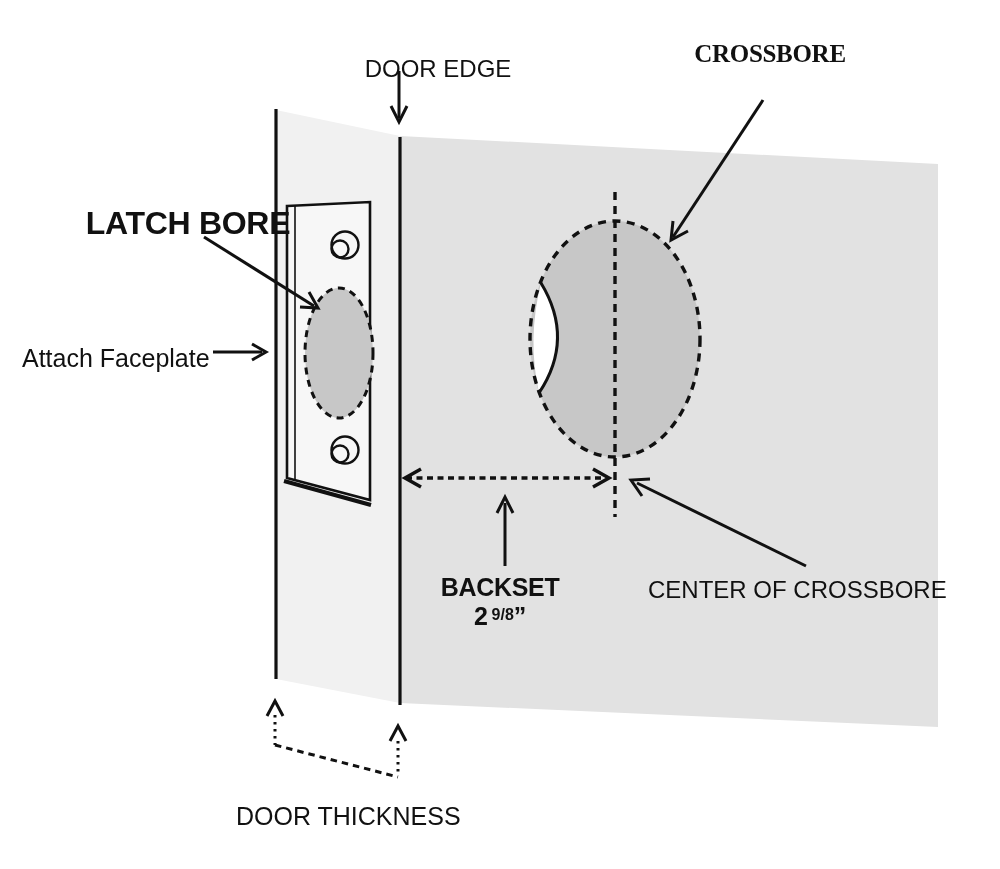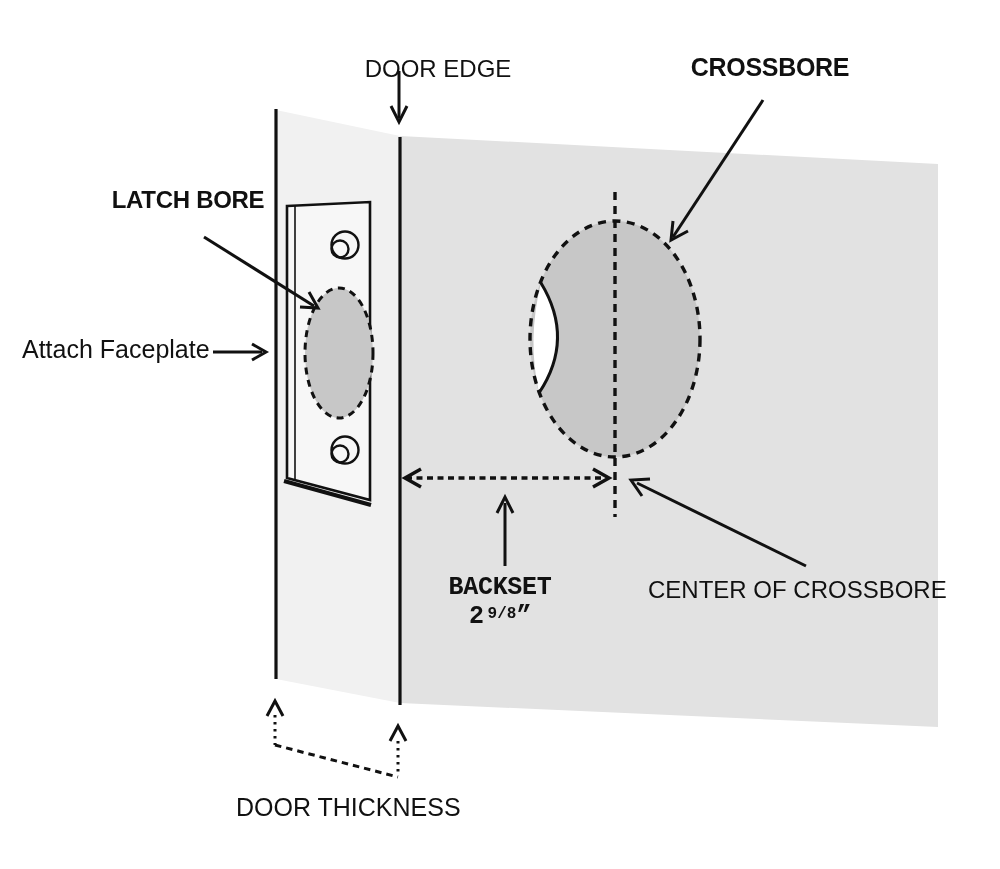--- a/index.html
+++ b/index.html
@@ -27,23 +27,23 @@
   .center-dash{fill:none;stroke:var(--line,#111);stroke-width:3.4;stroke-dasharray:8 6;}
   .arrow{fill:none;stroke:var(--line,#111);stroke-width:3;stroke-linejoin:miter;}
   .arrow-bold{fill:none;stroke:var(--line,#111);stroke-width:3.5;stroke-linejoin:miter;}
   .span-dash{fill:none;stroke:var(--line,#111);stroke-width:3.5;stroke-dasharray:6 4.5;}
   .dotted{fill:none;stroke:var(--line,#111);stroke-width:3;stroke-dasharray:2.5 4.5;}
   .conn-dash{fill:none;stroke:var(--line,#111);stroke-width:3;stroke-dasharray:6.5 5;}
 
   .label{position:absolute;white-space:nowrap;line-height:1.08;}
   .center{transform:translateX(-50%);text-align:center;}
   .reg{font-size:24px;font-weight:400;}
-  .reg-lg{font-size:25px;font-weight:400;}
+  .reg-lg{font-size:25px;font-weight:400;margin-top:9px;}
   .bold{font-weight:700;font-size:25px;line-height:27px;letter-spacing:-0.3px;}
-  .bold-sm{font-weight:700;font-size:24px;line-height:25px;letter-spacing:-0.3px;}
+  .bold-sm{font-weight:700;font-size:32px;line-height:25px;letter-spacing:-0.3px;margin-top:24px;}
   .frac{font-size:0.64em;vertical-align:0.3em;margin-left:4px;letter-spacing:0;}
 </style>
 </head>
 <body>
 
 <div class="stage">
 
   <svg width="1000" height="869" viewBox="0 0 1000 869">
 
     <g>
@@ -109,31 +109,31 @@
       <g>
         <path class="dotted" d="M398,741 L398,776"></path>
         <path class="arrow" d="M390,741 L398,726 L406,741"></path>
       </g>
       <path class="conn-dash" d="M275,745 L398,777"></path>
     </g>
   </svg>
 
   <div class="label reg center" style="left:402px;top:56px;margin-left:36px;">DOOR EDGE</div>
 
-  <div class="label bold center" style="left:770px;top:54px;">
+  <div class="label bold center" style="left:770px;top:40px;font-family:Liberation Serif, serif;">
     <div>CROSSBORE</div>
   </div>
 
   <div class="label bold-sm center" style="left:188px;top:187px;">
     <div>LATCH BORE</div>
   </div>
 
   <div class="label reg-lg" style="left:22px;top:336px;">Attach Faceplate</div>
 
-  <div class="label bold center" style="left:500px;top:574px;font-family:Liberation Mono, monospace;">
+  <div class="label bold center" style="left:500px;top:574px;">
     <div>BACKSET</div>
     <div><span>2</span><span class="frac">9/8</span><span>”</span></div>
   </div>
 
   <div class="label reg-lg" style="left:236px;top:794px;">DOOR THICKNESS</div>
 
   <div class="label reg" style="left:648px;top:577px;">CENTER OF CROSSBORE</div>
 
 </div>
 

